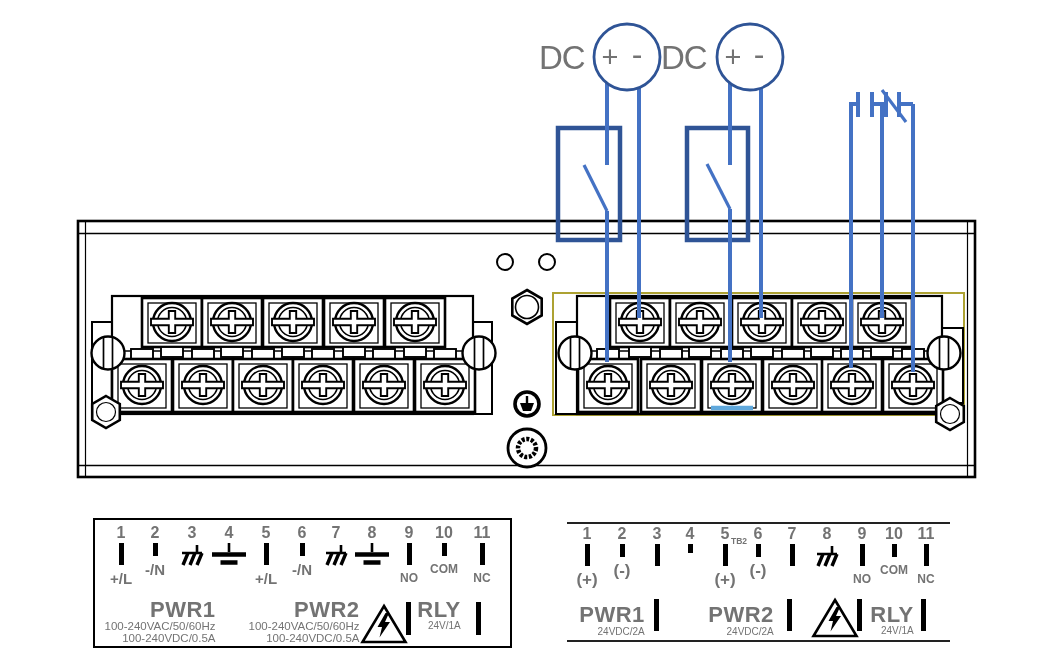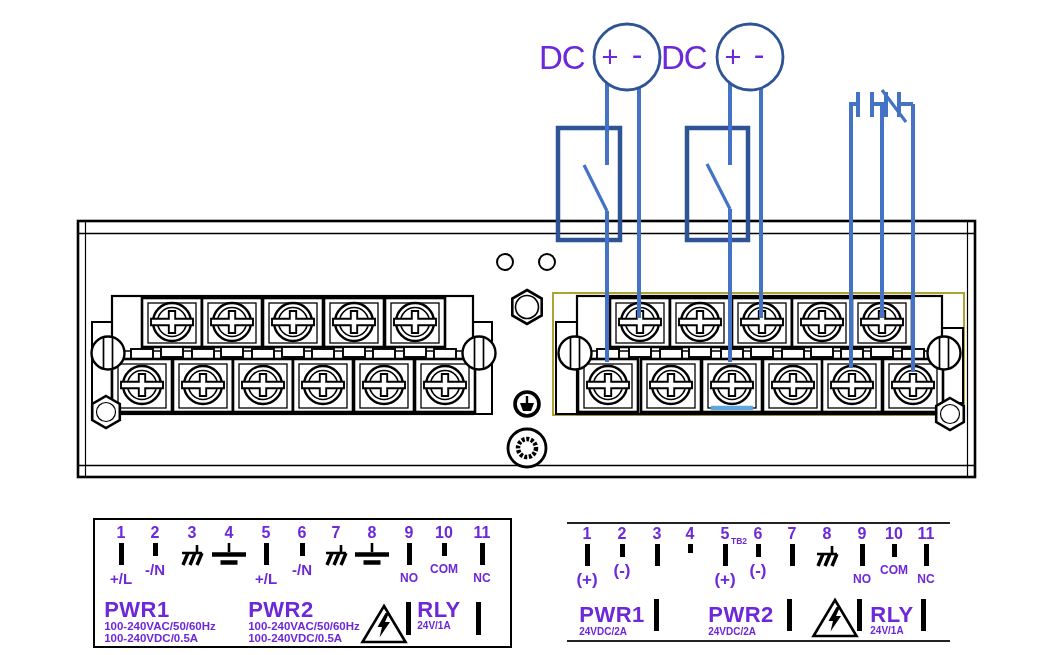--- a/index.html
+++ b/index.html
@@ -1,41 +1,41 @@
 <!DOCTYPE html>
 <html><head>
 <meta charset="utf-8">
 <style>
   html,body{margin:0;padding:0;background:#fff;}
   .stage{position:relative;width:1039px;height:655px;background:#fff;overflow:hidden;
-         font-family:"Liberation Sans",sans-serif;color:#6d28d9;}
+         font-family:"Liberation Sans",sans-serif;color:#737373;}
   .abs{position:absolute;}
   .ctr{transform:translate(-50%,-50%);}
   .dc-label{font-size:33px;font-weight:400;letter-spacing:-1px;line-height:32px;}
   .sign-plus{font-size:29px;font-weight:400;}
   .sign-minus{font-size:32px;font-weight:400;}
 
   
   .ltable{position:absolute;left:93px;top:518px;width:415px;height:126px;border:2px solid #000;background:#fff;}
   .rtable{position:absolute;left:567px;top:522px;width:383px;height:116px;
           border-top:2px solid #222;border-bottom:2px solid #222;background:#fff;}
   .pin{position:absolute;transform:translateX(-50%);display:flex;flex-direction:column;align-items:center;width:64px;}
   .ltable .pin{top:5px;} .rtable .pin{top:2px;}
   .pin-num{font-size:16px;font-weight:700;line-height:16px;}
   .sym{height:28px;display:flex;justify-content:center;align-items:flex-start;margin-top:2px;}
   .vbar{width:5px;background:#000;}
   .vbar.tall{height:22px;} .vbar.short{height:13px;} .vbar.tiny{height:9px;}
   .pin-label{font-weight:700;font-size:15px;line-height:15px;}
   .pin-label.sm{font-size:12px;}
   .pin-label.lg{font-size:17px;}
   .pin-label.raise{margin-top:-9px;}
-  .section{position:absolute;transform:translateX(-50%);text-align:left;white-space:nowrap;}
+  .section{position:absolute;transform:translateX(-50%);text-align:right;white-space:nowrap;}
   .ltable .section{top:79px;} .rtable .section{top:80px;}
   .sec-title{font-size:22px;font-weight:700;line-height:21px;letter-spacing:0.5px;}
-  .sec-sub{font-size:11.5px;font-weight:700;line-height:12px;}
+  .sec-sub{font-size:11.5px;font-weight:400;line-height:12px;}
   .sec-sub.md{font-size:10px;line-height:14px;}
   .sec-sub.xs{font-size:10px;line-height:12px;}
   .secbar{position:absolute;width:5px;background:#000;}
   .ltable .secbar{top:82px;height:33px;} .rtable .secbar{top:75px;height:32px;}
   .tb2{position:absolute;font-size:8.5px;font-weight:700;transform:translateX(-50%);}
 </style>
 </head>
 <body>
 
 <div class="stage">

